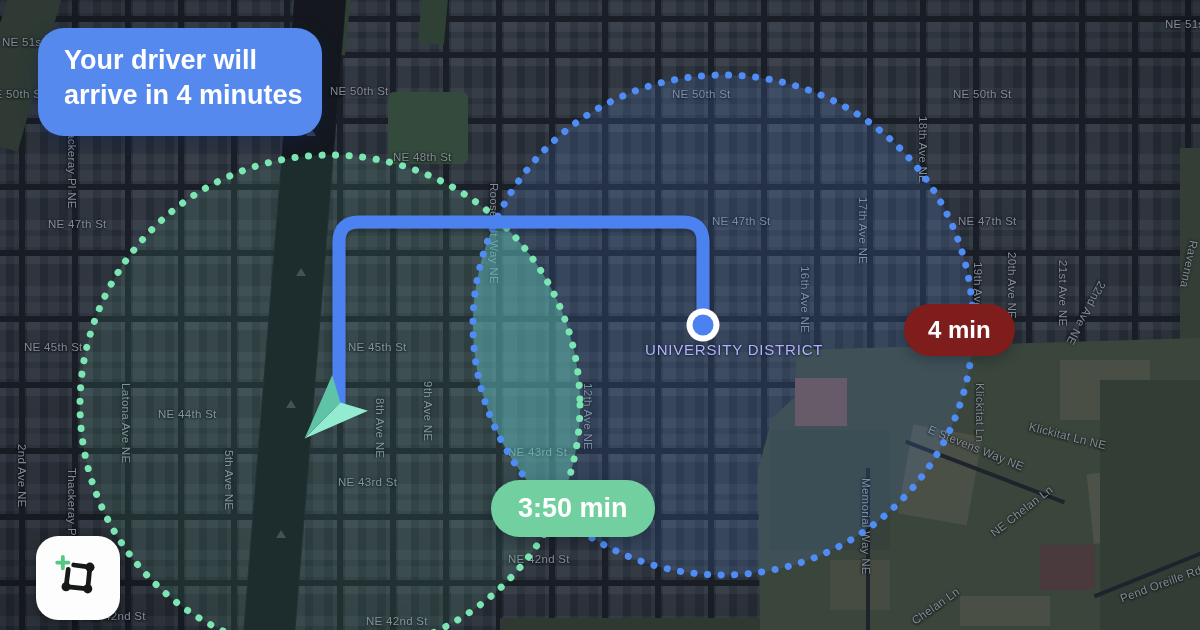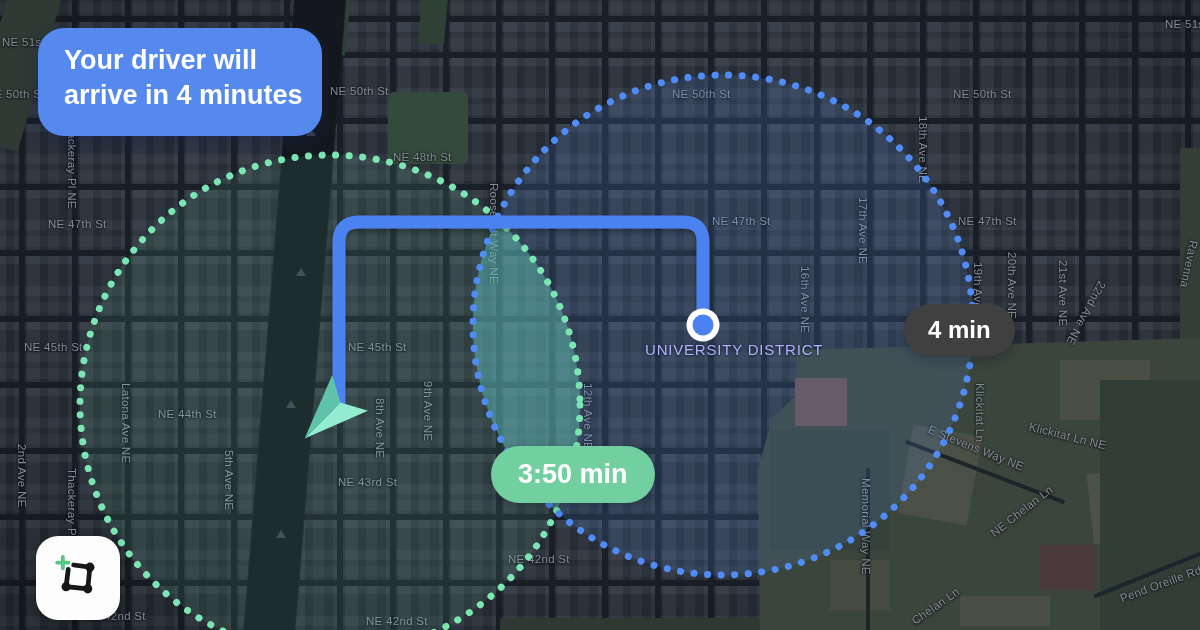--- a/index.html
+++ b/index.html
@@ -56,22 +56,22 @@
 
   
   .overlay{position:absolute;inset:0;}
 
   
   .bubble{position:absolute;left:38px;top:28px;width:284px;height:108px;border-radius:26px;
     background:#5589ee;color:#fff;font-weight:bold;font-size:27px;line-height:1.3;
     padding:15px 0 0 26px;box-sizing:border-box;box-shadow:0 6px 18px rgba(15,35,90,.35);}
   .pill{position:absolute;color:#fff;font-weight:bold;display:flex;align-items:center;
     justify-content:center;border-radius:30px;box-shadow:0 4px 12px rgba(10,20,40,.3);}
-  .pill-blue{left:904px;top:304px;height:52px;padding:0 24px;font-size:24px;background:#404040;}
-  .pill-green{left:491px;top:446px;height:57px;padding:0 27px;font-size:27px;background:#72cfa0;}
+  .pill-blue{left:904px;top:304px;height:52px;padding:0 24px;font-size:24px;background:#7f1d1d;}
+  .pill-green{left:491px;top:480px;height:57px;padding:0 27px;font-size:27px;background:#72cfa0;}
   .logo{position:absolute;left:36px;top:536px;width:84px;height:84px;border-radius:22px;
     background:#fdfdfd;display:flex;align-items:center;justify-content:center;
     box-shadow:0 4px 12px rgba(0,0,0,.35);}
 </style>
 </head>
 <body>
 
 <div class="stage">
 
   <div class="map-base"></div>

